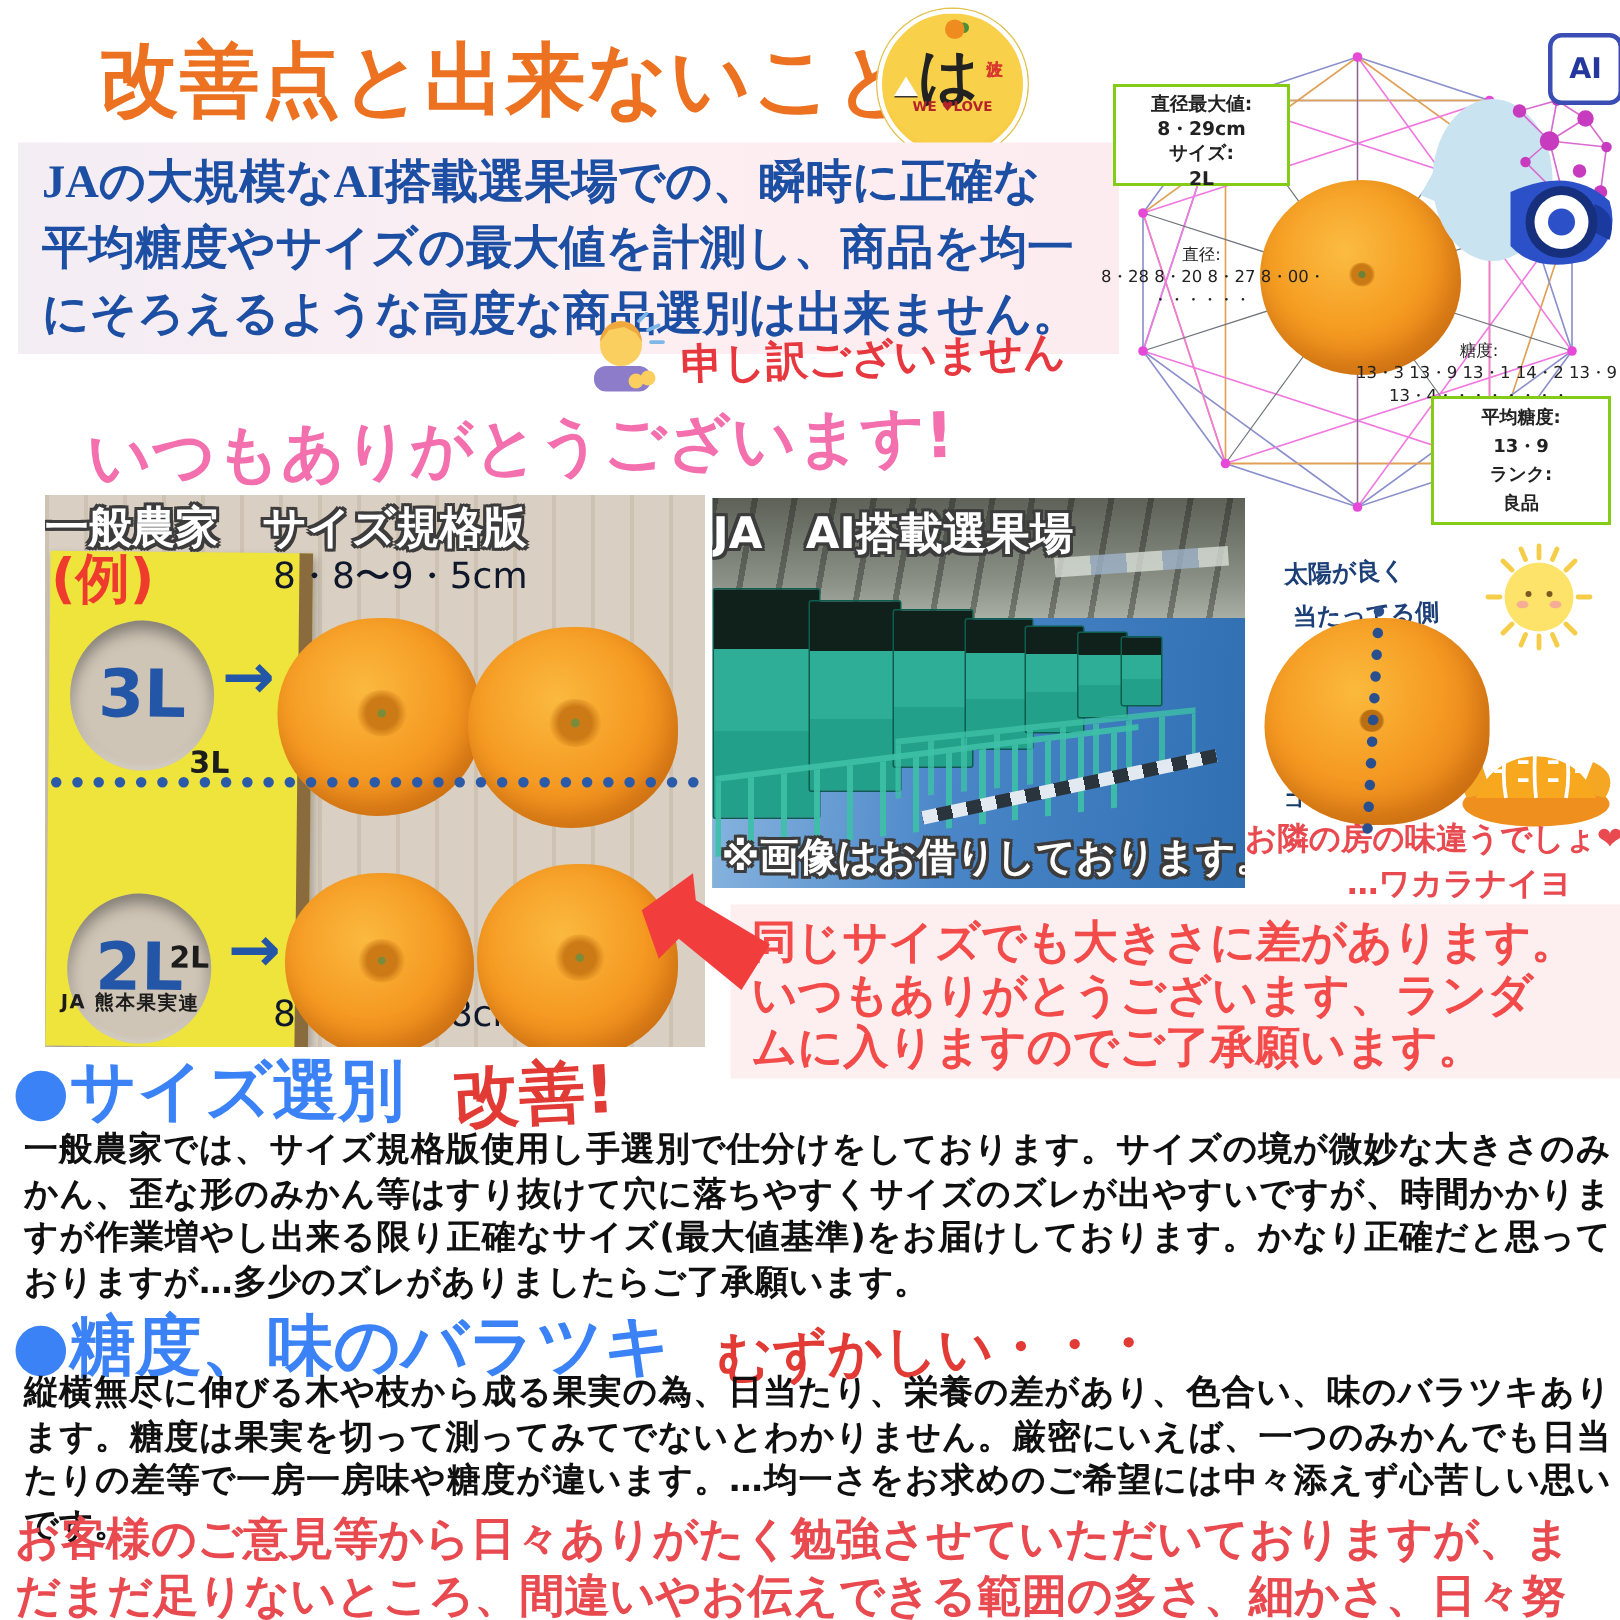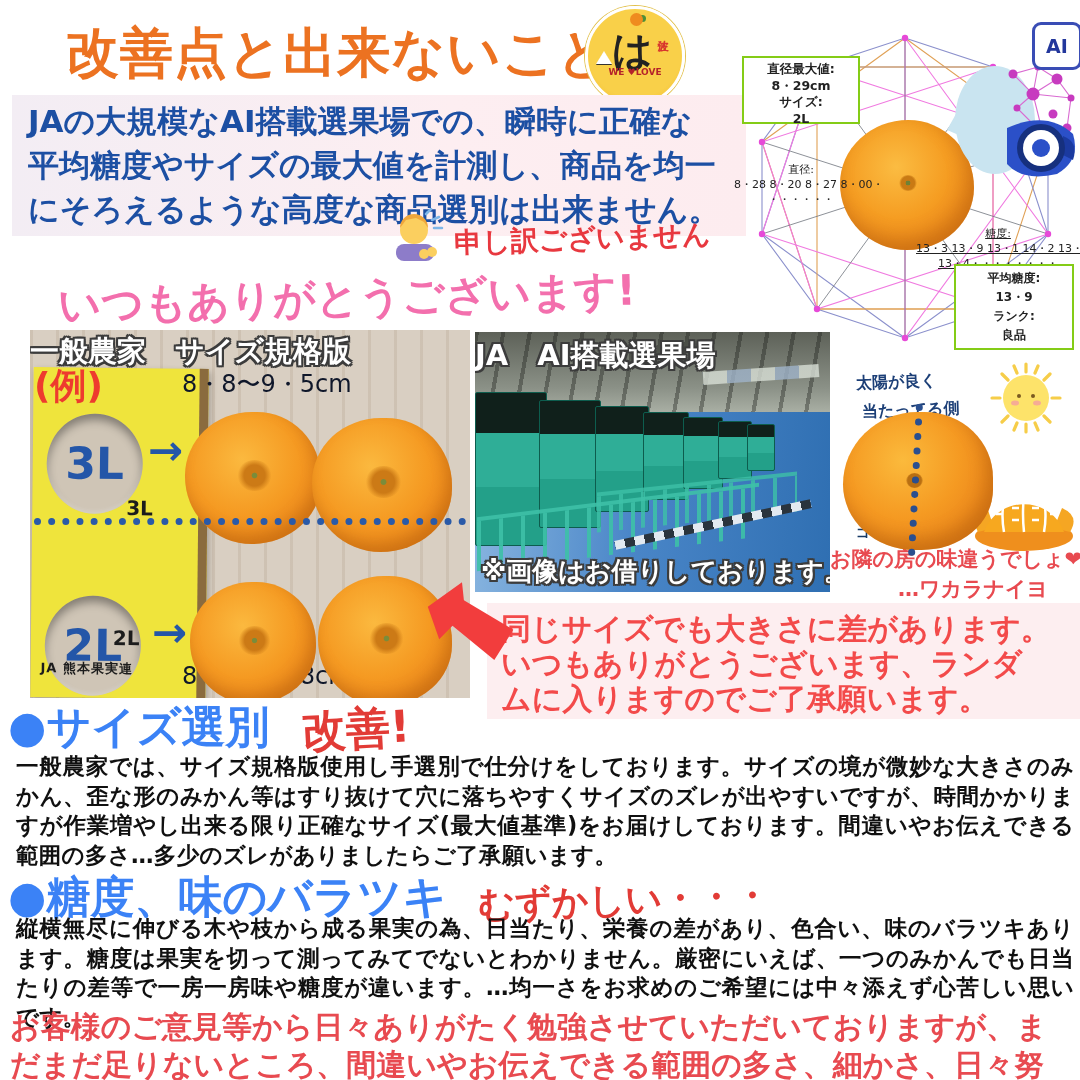--- a/index.html
+++ b/index.html
@@ -15,34 +15,34 @@
   .logo-main{left:24px;top:14px;font-size:40px;font-weight:900;color:#222;}
   .logo-side{left:66px;top:22px;font-size:11px;color:#d8372e;writing-mode:vertical-rl;font-weight:700;}
   .logo-fruit{left:42px;top:4px;width:13px;height:13px;border-radius:50%;background:#ef8c1f;box-shadow:6px -1px 0 -3px #4c8f3a;}
   .logo-onigiri{left:8px;top:42px;width:0;height:0;border-left:8px solid transparent;border-right:8px solid transparent;border-bottom:13px solid #fff;filter:drop-shadow(0 1px 0 #333);}
   .logo-we{left:0;right:0;top:58px;font-size:9px;font-weight:900;color:#b5232a;}
   .logo-farm{left:0;right:0;top:71px;font-size:8px;font-weight:900;color:#222;margin-top:40px;}
 
   
   .intro-box{left:12px;top:95px;width:734px;height:141px;
              background:linear-gradient(90deg,#f3edf4 0%,#fdeef1 60%,#fdecef 100%);
-             padding:4px 16px;box-sizing:border-box;}
+             padding:4px 16px;box-sizing:border-box;font-family:Liberation Serif, serif;}
   .intro-line{font-size:31px;font-weight:900;color:#1c4fa3;line-height:44px;white-space:nowrap;}
   .apology-wrap{left:388px;top:208px;width:330px;height:54px;}
   .apology-text{left:66px;top:12px;font-size:28px;font-weight:900;color:#e8383f;white-space:nowrap;transform:rotate(-2deg);}
   .thanks{left:58px;top:270px;font-size:42px;font-weight:900;color:#f36fad;letter-spacing:0px;white-space:nowrap;transform:rotate(-1.5deg);}
 
   
   .diagram{left:740px;top:12px;width:340px;height:348px;}
   .d-box{background:#fff;border:2px solid #84cc16;text-align:center;font-weight:700;color:#222;z-index:5;}
   .d-box1{left:2px;top:44px;width:118px;height:68px;font-size:12.5px;line-height:16.5px;padding-top:3px;box-sizing:border-box;}
   .d-box2{left:214px;top:252px;width:120px;height:86px;font-size:12px;line-height:19px;padding-top:3px;box-sizing:border-box;}
   .d-text{font-size:11px;color:#222;text-align:center;line-height:15px;white-space:nowrap;z-index:4;}
   .d-dia{left:-6px;top:150px;width:134px;}
-  .d-sugar{left:176px;top:214px;width:164px;text-decoration:underline;}
+  .d-sugar{left:164px;top:214px;width:164px;}
   .ai-chip{left:292px;top:10px;width:44px;height:42px;border:3px solid #3a4db5;border-radius:9px;
            font-size:19px;font-weight:900;color:#23379c;text-align:center;line-height:42px;background:#fff;z-index:6;}
   .big-orange{left:100px;top:108px;width:134px;height:130px;z-index:3;
           background:radial-gradient(circle at 42% 36%,#fbbc42 0%,#f59d22 45%,#ec861b 75%,#d8731a 100%);
           border-radius:51% 49% 50% 50%/49% 52% 48% 51%;
           box-shadow:inset -6px -10px 18px rgba(168,88,8,.45);}
   .big-orange::after{content:"";position:absolute;left:44%;top:42%;width:18px;height:16px;border-radius:50%;
           background:radial-gradient(circle,#6f8136 0 18%,#c97a14 22% 55%,rgba(201,122,20,0) 75%);}
 
   
@@ -316,21 +316,21 @@
     <polygon points="4,28 40,2 42,21 94,52 74,84 30,48 16,62" fill="#f23d3d"></polygon>
   </svg>
   <div class="abs red-box">
     <div class="red-line">同じサイズでも大きさに差があります。</div>
     <div class="red-line">いつもありがとうございます、ランダ</div>
     <div class="red-line">ムに入りますのでご了承願います。</div>
   </div>
 
   <div class="abs sec-heading" style="left:8px;top:698px;">●サイズ選別</div>
   <div class="abs sec-badge" style="left:302px;top:700px;font-size:44px;transform:rotate(-3deg);">改善!</div>
-  <div class="abs body-text" style="left:16px;top:752px;">一般農家では、サイズ規格版使用し手選別で仕分けをしております。サイズの境が微妙な大きさのみかん、歪な形のみかん等はすり抜けて穴に落ちやすくサイズのズレが出やすいですが、時間かかりますが作業増やし出来る限り正確なサイズ(最大値基準)をお届けしております。間違いやお伝えできる範囲の多さ…多少のズレがありましたらご了承願います。</div>
+  <div class="abs body-text" style="left:16px;top:752px;">一般農家では、サイズ規格版使用し手選別で仕分けをしております。サイズの境が微妙な大きさのみかん、歪な形のみかん等はすり抜けて穴に落ちやすくサイズのズレが出やすいですが、時間かかりますが作業増やし出来る限り正確なサイズ(最大値基準)をお届けしております。かなり正確だと思っておりますが…多少のズレがありましたらご了承願います。</div>
 
   <div class="abs sec-heading" style="left:8px;top:868px;">●糖度、味のバラツキ</div>
   <div class="abs sec-badge" style="left:478px;top:876px;font-size:36px;transform:rotate(-2deg);">むずかしい・・・</div>
   <div class="abs body-text" style="left:16px;top:914px;">縦横無尽に伸びる木や枝から成る果実の為、日当たり、栄養の差があり、色合い、味のバラツキあります。糖度は果実を切って測ってみてでないとわかりません。厳密にいえば、一つのみかんでも日当たりの差等で一房一房味や糖度が違います。…均一さをお求めのご希望には中々添えず心苦しい思いです。</div>
 
   <div class="abs footer-text">お客様のご意見等から日々ありがたく勉強させていただいておりますが、まだまだ足りないところ、間違いやお伝えできる範囲の多さ、細かさ、日々努力改善して参ります！</div>
 
 </div>
 
 </body></html>

